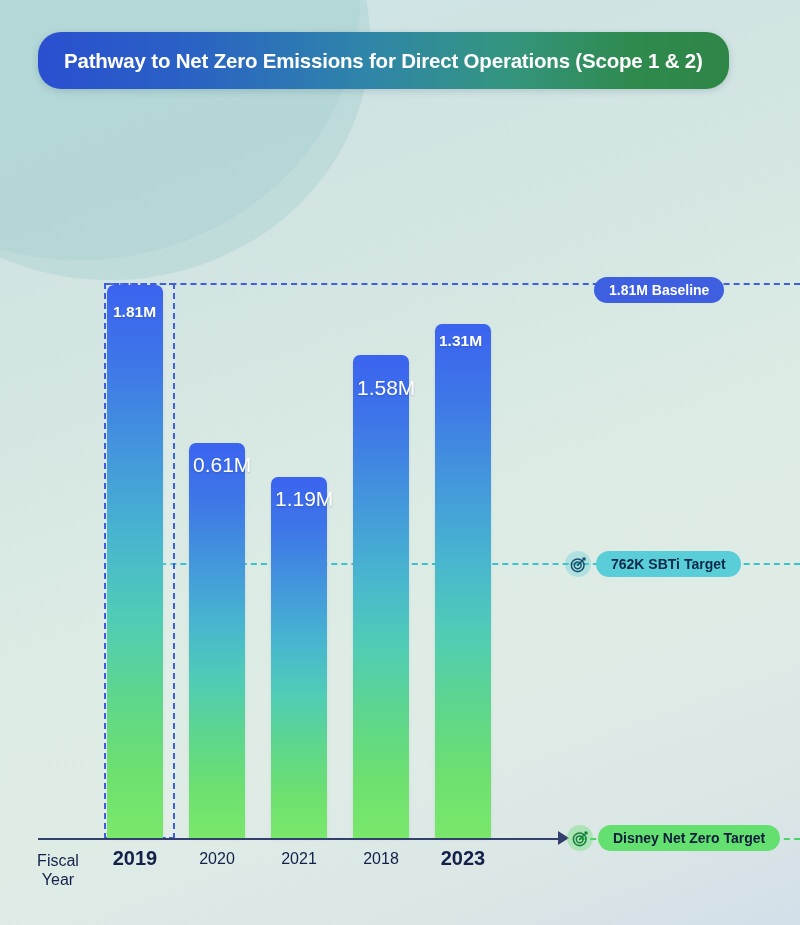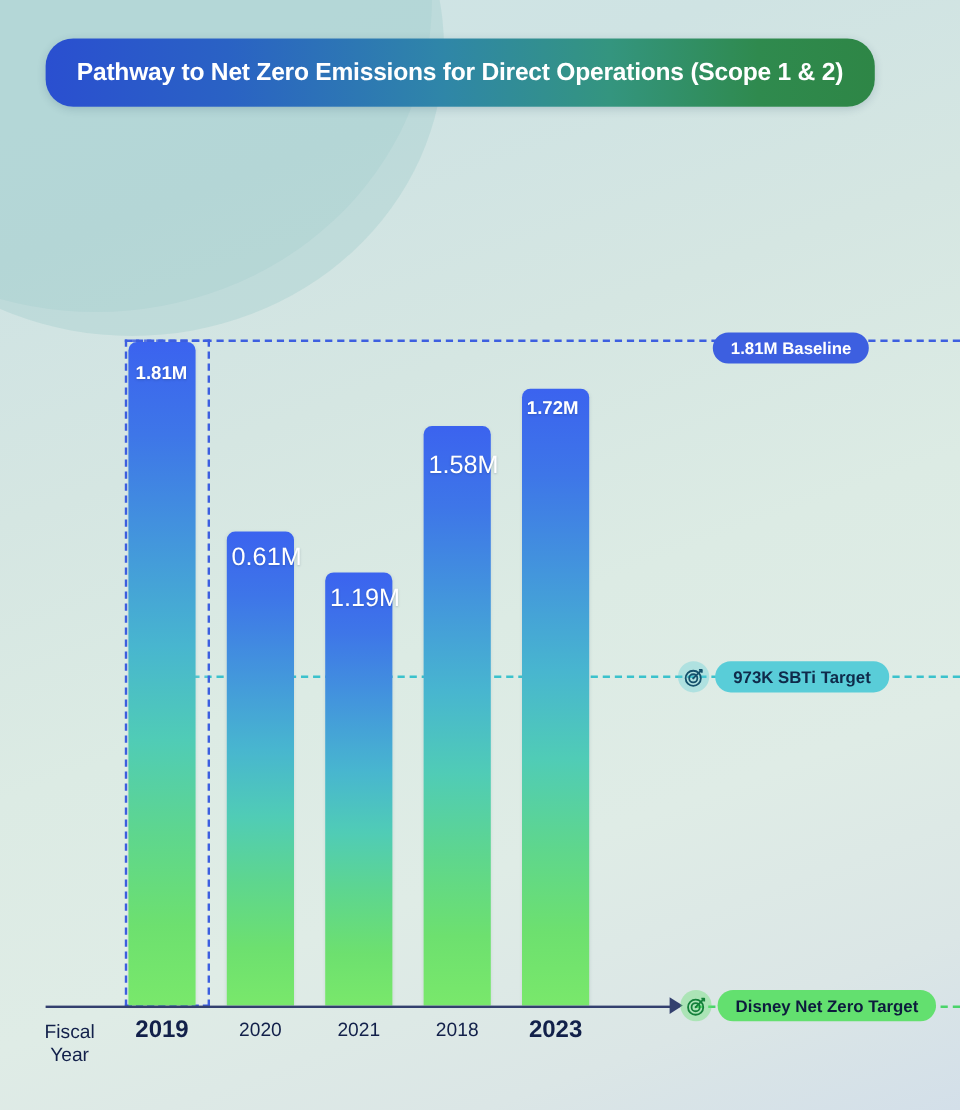--- a/index.html
+++ b/index.html
@@ -219,21 +219,21 @@
     <div class="bar" style="left:189px; top:443px; height:395px;"></div>
     <div class="bar-label" style="left:193px; top:453px;">0.61M</div>
 
     <div class="bar" style="left:271px; top:477px; height:361px;"></div>
     <div class="bar-label" style="left:275px; top:487px;">1.19M</div>
 
     <div class="bar" style="left:353px; top:355px; height:483px;"></div>
     <div class="bar-label" style="left:357px; top:376px;">1.58M</div>
 
     <div class="bar" style="left:435px; top:324px; height:514px;"></div>
-    <div class="bar-label bold" style="left:439px; top:332px;">1.72M</div>
+    <div class="bar-label bold" style="left:439px; top:332px;">1.31M</div>
 
     <div class="x-axis"></div>
     <div class="x-arrow"></div>
 
     <div class="fiscal-year">
       <div>Fiscal</div>
       <div>Year</div>
     </div>
 
     <div class="xtick bold" style="left:95px;">2019</div>
@@ -246,21 +246,21 @@
 
     <div class="badge-icon icon-sbti">
       <svg width="19" height="19" viewBox="0 0 24 24" fill="none" stroke="#14506b" stroke-width="1.9">
         <circle cx="11" cy="13" r="8"></circle>
         <circle cx="11" cy="13" r="4.3"></circle>
         <circle cx="11" cy="13" r="1.1" fill="#14506b" stroke="none"></circle>
         <line x1="11" y1="13" x2="20" y2="4"></line>
         <path d="M17 4 L20 4 L20 7" stroke-linejoin="round"></path>
       </svg>
     </div>
-    <div class="badge badge-sbti">973K SBTi Target</div>
+    <div class="badge badge-sbti">762K SBTi Target</div>
 
     <div class="badge-icon icon-netzero">
       <svg width="19" height="19" viewBox="0 0 24 24" fill="none" stroke="#14803a" stroke-width="1.9">
         <circle cx="11" cy="13" r="8"></circle>
         <circle cx="11" cy="13" r="4.3"></circle>
         <circle cx="11" cy="13" r="1.1" fill="#14803a" stroke="none"></circle>
         <line x1="11" y1="13" x2="20" y2="4"></line>
         <path d="M17 4 L20 4 L20 7" stroke-linejoin="round"></path>
       </svg>
     </div>

